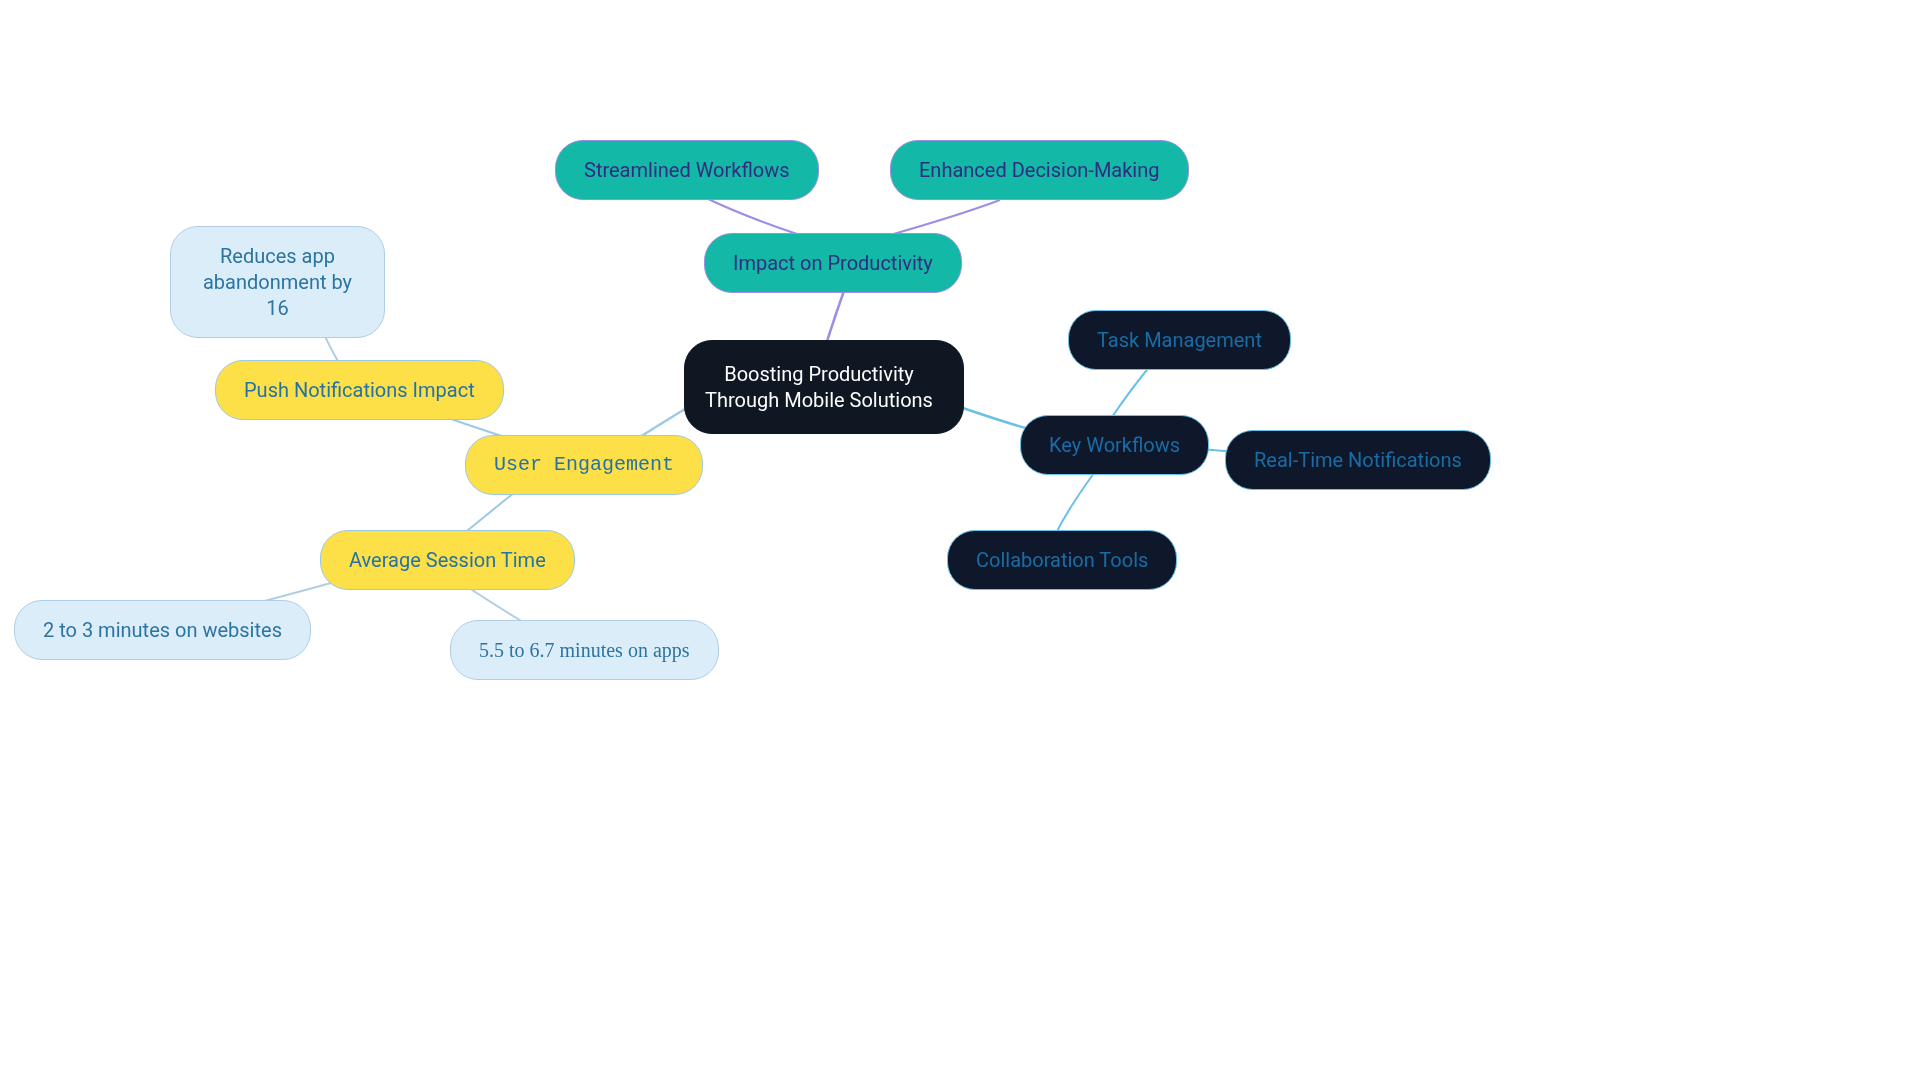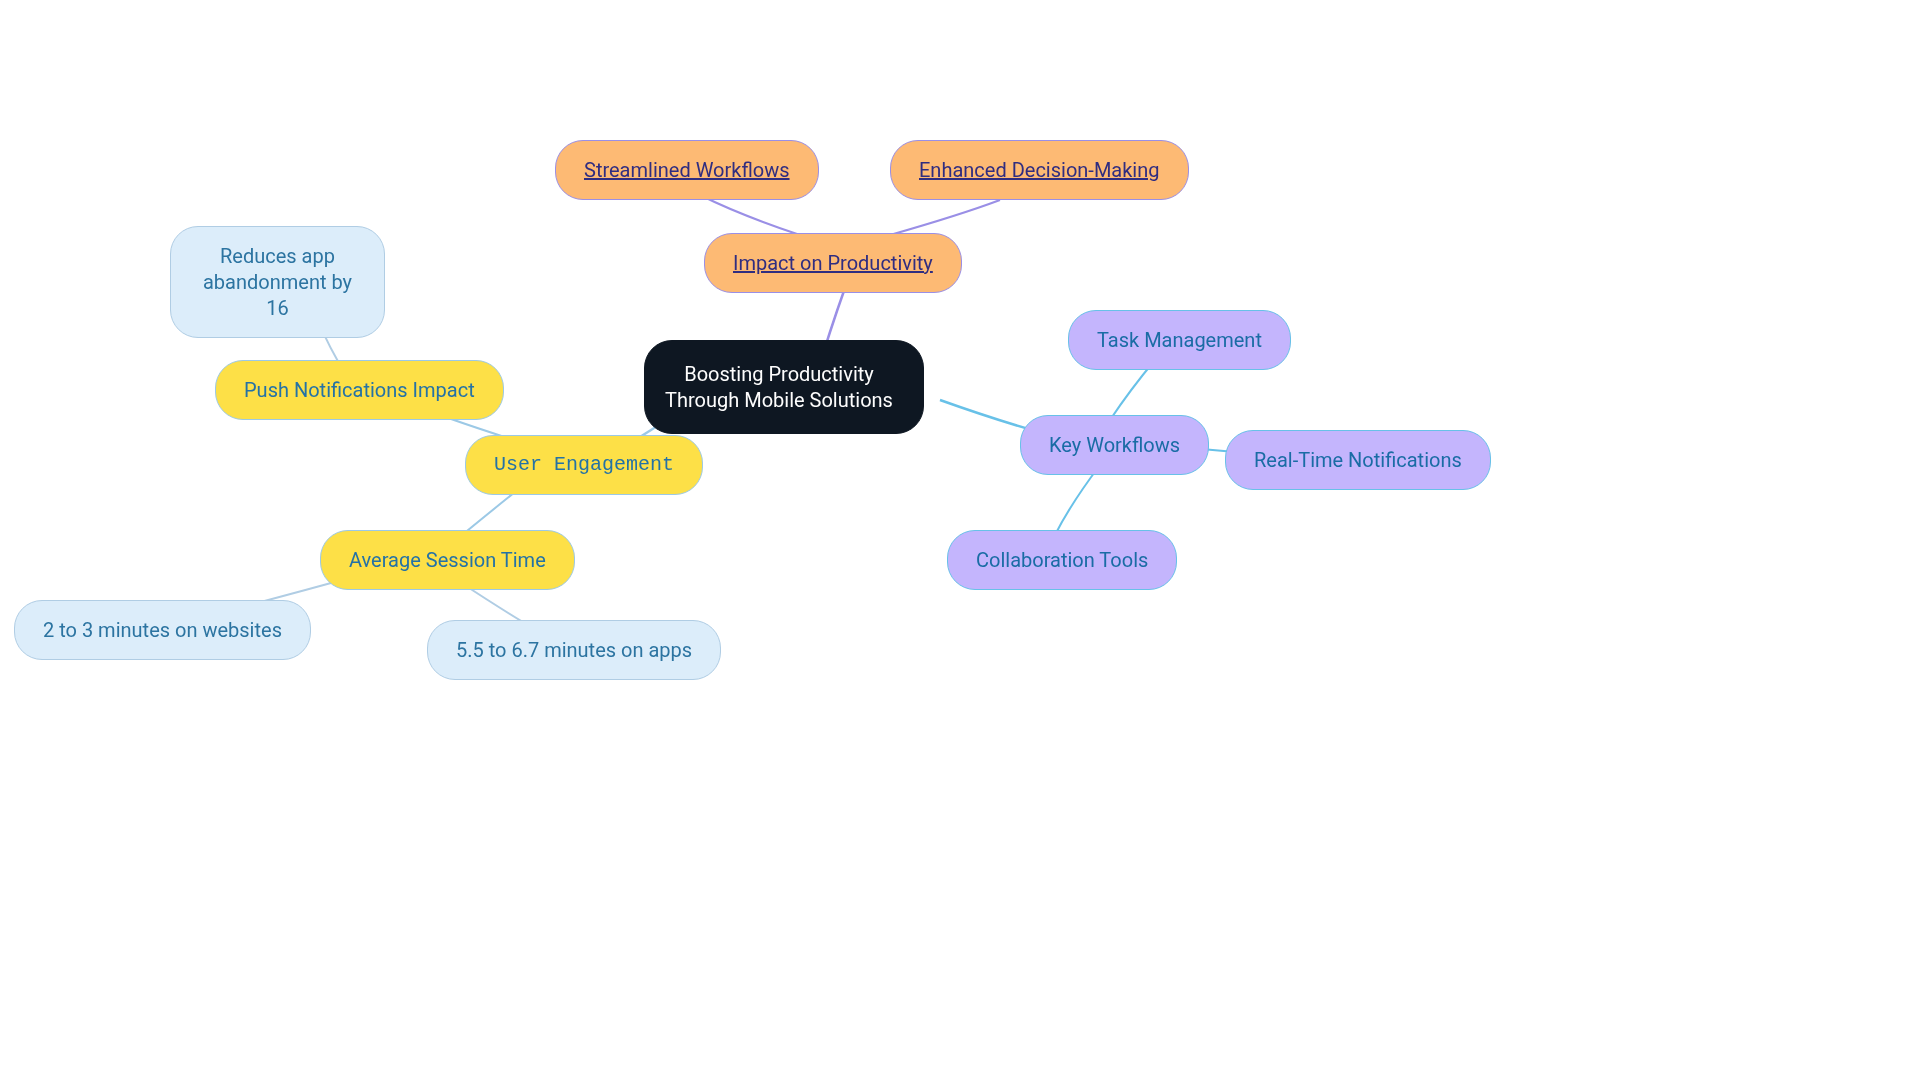--- a/index.html
+++ b/index.html
@@ -32,27 +32,26 @@
   }
   .node.center {
     background: #0e1722;
     color: #fdfdfd;
     border-color: #0e1722;
     font-size: 20px;
     padding: 20px 30px;
     width: 280px;
   }
   .node.purple {
-    background: #fdba74;
+    background: #14b8a6;
     border-color: #9a8fe6;
     color: #302d80;
-    text-decoration: underline;
   }
   .node.light-blue {
-    background: #c4b5fd;
+    background: #0f172a;
     border-color: #68c1e8;
     color: #1a6ca5;
   }
   .node.pale-blue {
     background: #fde047;
     border-color: #9cc9e6;
     color: #2472a6;
   }
   .node.paler-blue {
     background: #dcedfa;
@@ -85,31 +84,31 @@
 
   <path d="M 340 365 Q 320 330 310 300" stroke="#b0cde4" stroke-width="2" fill="none"></path>
 
   <path d="M 530 480 Q 480 520 450 545" stroke="#9cc9e6" stroke-width="2" fill="none"></path>
 
   <path d="M 360 575 Q 270 600 210 615" stroke="#b0cde4" stroke-width="2" fill="none"></path>
 
   <path d="M 460 582 Q 510 615 545 635" stroke="#b0cde4" stroke-width="2" fill="none"></path>
 </svg>
 
-<div class="node center" style="left:644px; top:340px;padding-left:20px;">Boosting Productivity Through Mobile Solutions</div>
+<div class="node center" style="left:684px; top:340px;padding-left:20px;">Boosting Productivity Through Mobile Solutions</div>
 
 <div class="node purple" style="left:704px; top:233px;">Impact on Productivity</div>
 <div class="node purple" style="left:555px; top:140px;">Streamlined Workflows</div>
 <div class="node purple" style="left:890px; top:140px;text-align:center;">Enhanced Decision-Making</div>
 
 <div class="node light-blue" style="left:1020px; top:415px;">Key Workflows</div>
 <div class="node light-blue" style="left:1068px; top:310px;">Task Management</div>
 <div class="node light-blue" style="left:1225px; top:430px;">Real-Time Notifications</div>
 <div class="node light-blue" style="left:947px; top:530px;">Collaboration Tools</div>
 
 <div class="node pale-blue" style="left:465px; top:435px;font-family:Liberation Mono, monospace;">User Engagement</div>
 
 <div class="node pale-blue" style="left:215px; top:360px;">Push Notifications Impact</div>
 <div class="node paler-blue" style="left:170px; top:226px; width:215px;">Reduces app abandonment by 16</div>
 
 <div class="node pale-blue" style="left:320px; top:530px;">Average Session Time</div>
 <div class="node paler-blue" style="left:14px; top:600px;">2 to 3 minutes on websites</div>
-<div class="node paler-blue" style="left:427px; top:620px;">5.5 to 6.7 minutes on apps</div>
+<div class="node paler-blue" style="left:450px; top:620px;font-family:Liberation Serif, serif;">5.5 to 6.7 minutes on apps</div>
 
 </body></html>

